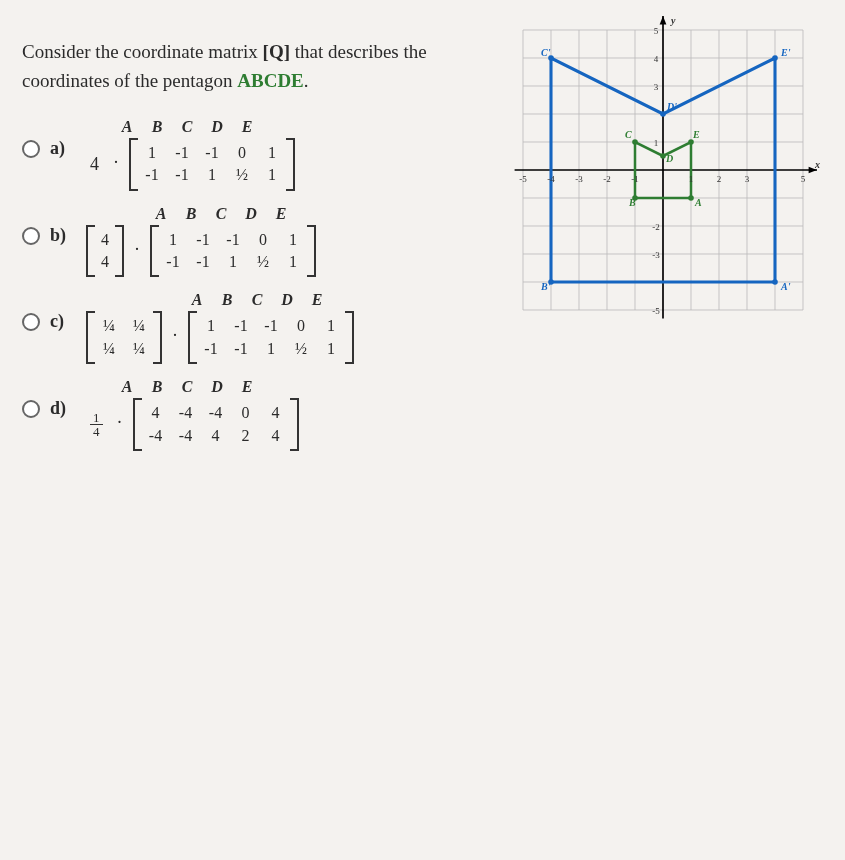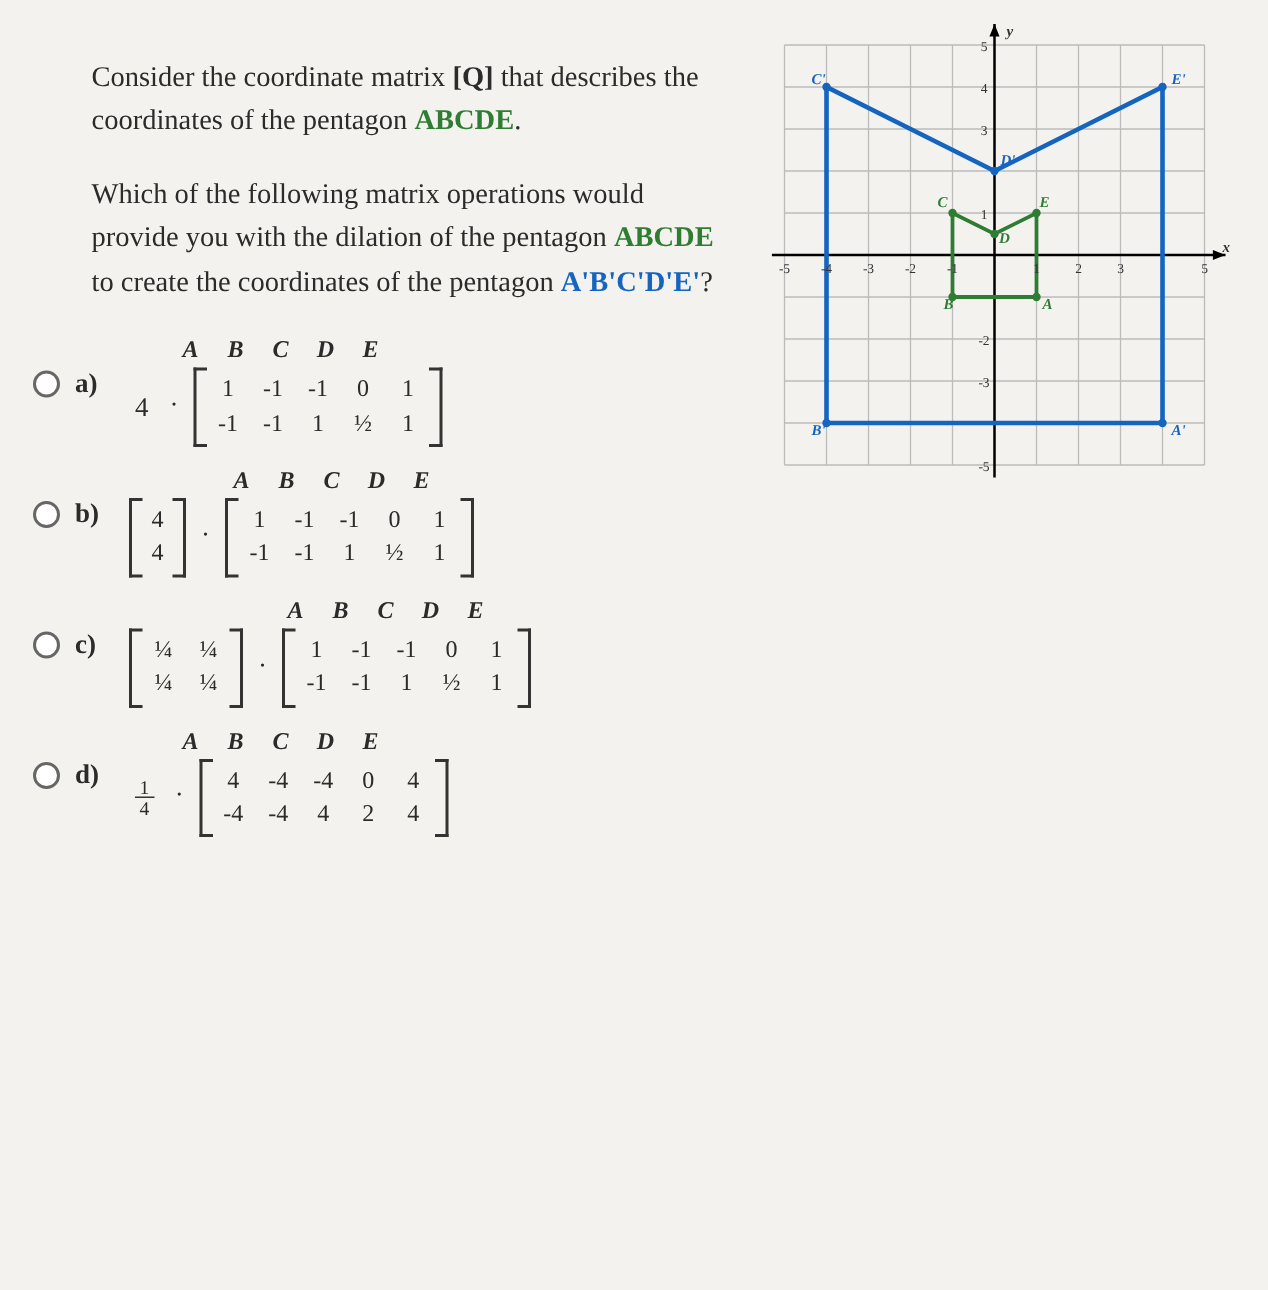--- a/index.html
+++ b/index.html
@@ -10,21 +10,20 @@
     background: #f4f2ef;
     color: #2b2b2b;
     width: 845px;
     height: 860px;
     position: relative;
   }
   .prompt {
     font-size: 19px;
     line-height: 1.55;
     max-width: 430px;
-    margin-left: 39px;
   }
   .q-bold { color: #2b2b2b; font-weight: bold; }
   .green-bold { color: #2e7d32; font-weight: bold; }
   .blue-bold { color: #1565c0; font-weight: bold; }
   .graph-wrap {
     position: absolute;
     top: 10px;
     right: 22px;
     width: 320px;
     height: 320px;
@@ -112,23 +111,20 @@
   .header-offset-b { margin-left: 60px; }
   .header-offset-c { margin-left: 96px; }
   .header-offset-d { margin-left: 26px; }
 </style>
 </head>
 <body>
 
 <div class="prompt">
   <p>
     <span>Consider the coordinate matrix </span><span class="q-bold">[Q]</span><span> that describes the coordinates of the pentagon </span><span class="green-bold">ABCDE</span><span>.</span>
-  </p>
-  <p>
-    <span>Which of the following matrix operations would provide you with the dilation of the pentagon </span><span class="green-bold">ABCDE</span><span> to create the coordinates of the pentagon </span><span class="blue-bold">A'B'C'D'E'</span><span>?</span>
   </p>
 </div>
 
 <div class="graph-wrap">
   <svg viewBox="0 0 320 320" width="320" height="320">
     <g transform="translate(160,160) scale(28,-28)">
 
       <g stroke="#bbb" stroke-width="0.03">
         <line x1="-5" y1="-5" x2="-5" y2="5"></line>
           <line x1="-4" y1="-5" x2="-4" y2="5"></line>

